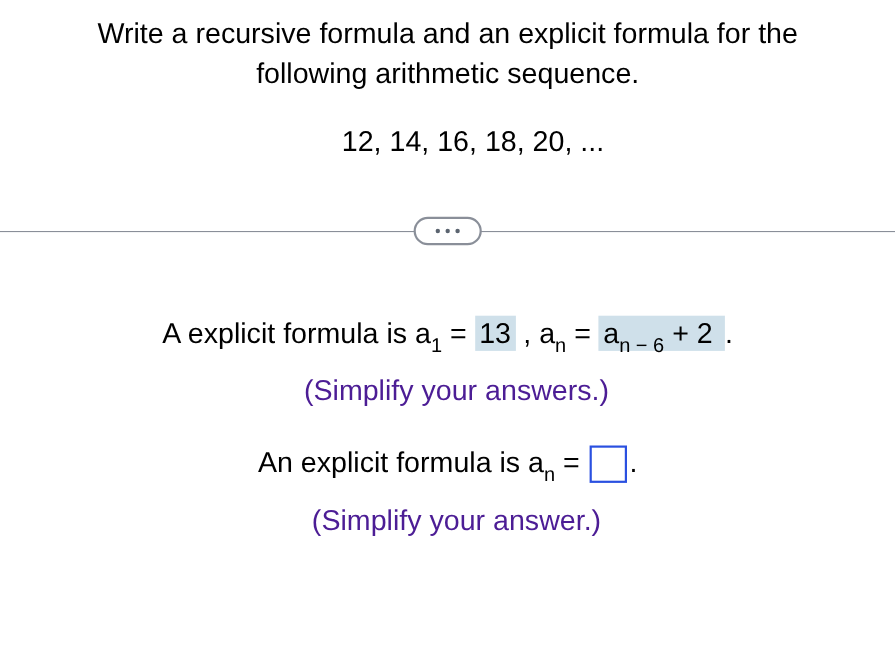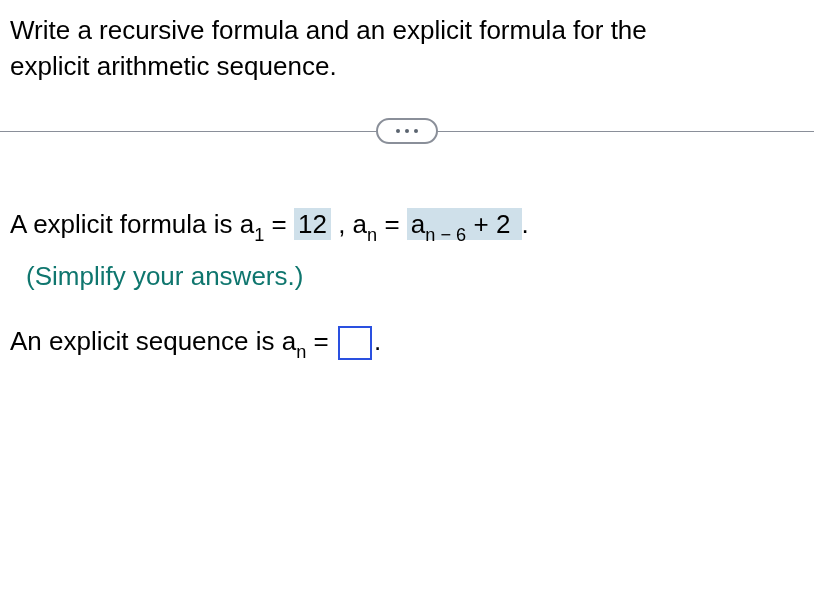--- a/index.html
+++ b/index.html
@@ -1,18 +1,19 @@
 <!DOCTYPE html>
 <html><head>
   <meta charset="utf-8">
   <style>
     * {
       margin: 0;
       padding: 0;
       box-sizing: border-box;
+      text-align: center;
     }
     body {
       font-family: Arial, Helvetica, sans-serif;
       font-size: 26px;
       color: #000;
       background: #fff;
       width: 814px;
       height: 600px;
       position: relative;
     }
@@ -60,21 +61,21 @@
       width: 4px;
       height: 4px;
       border-radius: 50%;
       background: #5b6470;
     }
     .answer-line {
       margin-bottom: 14px;
       line-height: 1.5;
     }
     .instruction {
-      color: #0f766e;
+      color: #4c1d95;
       margin-bottom: 30px;
       margin-left: 16px;
     }
     .highlight {
       background: #cfe0ea;
       padding: 1px 4px;
     }
     .sub {
       font-size: 0.70em;
       vertical-align: sub;
@@ -90,35 +91,37 @@
       margin: 0 2px;
       cursor: text;
     }
   </style>
 </head>
 <body>
 
 <div class="content">
   <div class="question-text">
     <span>Write a recursive formula and an explicit formula for the</span><br>
-    <span>explicit arithmetic sequence.</span>
+    <span>following arithmetic sequence.</span>
   </div>
+  <div class="sequence">12, 14, 16, 18, 20, ...</div>
 </div>
 
 <div class="divider-wrap">
   <div class="divider-line"></div>
   <div class="divider-pill">
     <span class="dot"></span>
     <span class="dot"></span>
     <span class="dot"></span>
   </div>
 </div>
 
 <div class="content">
   <div class="answer-line">
-    <span>A explicit formula is a</span><span class="sub">1</span><span> = </span><span class="highlight">12</span><span> , a</span><span class="sub">n</span><span> = </span><span class="highlight"><span> a</span><span class="sub">n − 6</span><span> + 2 </span></span><span>.</span>
+    <span>A explicit formula is a</span><span class="sub">1</span><span> = </span><span class="highlight">13</span><span> , a</span><span class="sub">n</span><span> = </span><span class="highlight"><span> a</span><span class="sub">n − 6</span><span> + 2 </span></span><span>.</span>
   </div>
   <div class="instruction">(Simplify your answers.)</div>
 
   <div class="answer-line">
-    <span>An explicit sequence is a</span><span class="sub">n</span><span> = </span><span class="input-box"></span><span>.</span>
+    <span>An explicit formula is a</span><span class="sub">n</span><span> = </span><span class="input-box"></span><span>.</span>
   </div>
+  <div class="instruction">(Simplify your answer.)</div>
 </div>
 
 </body></html>

